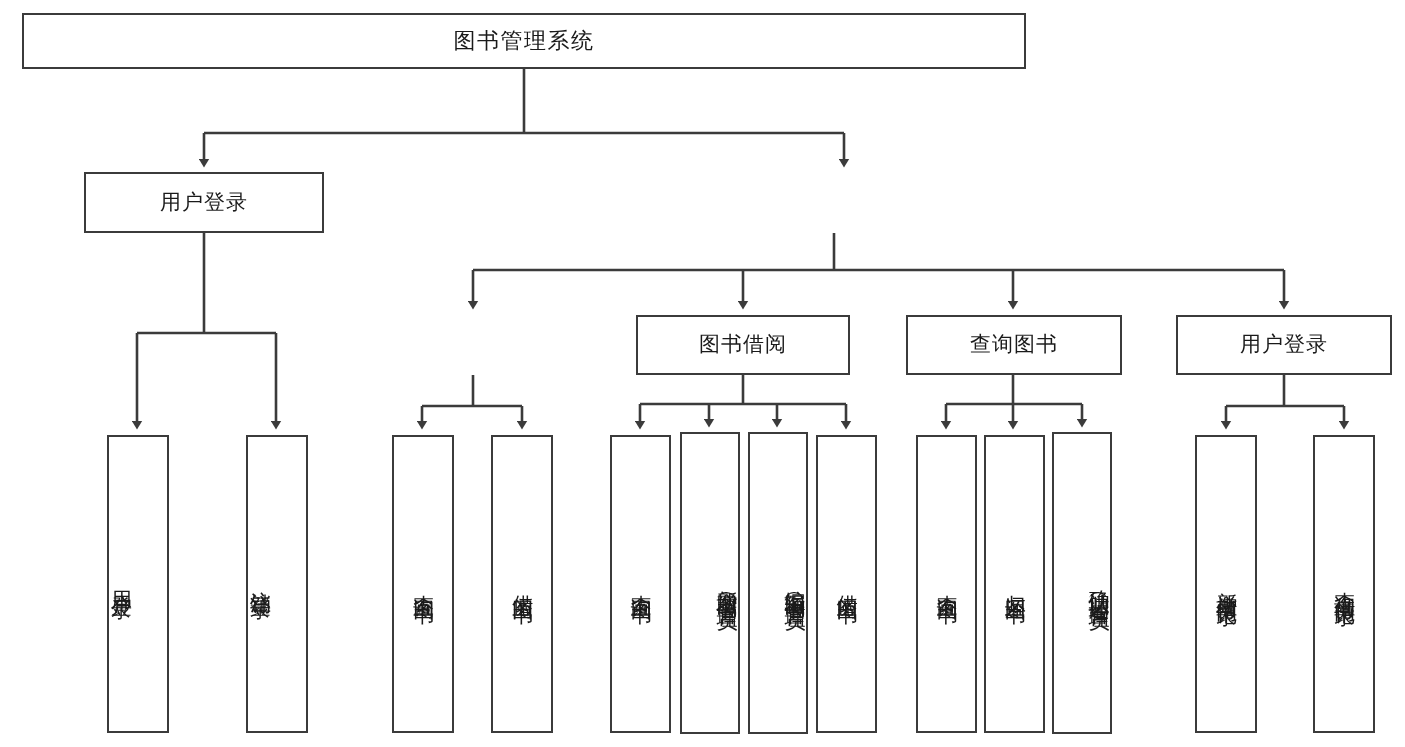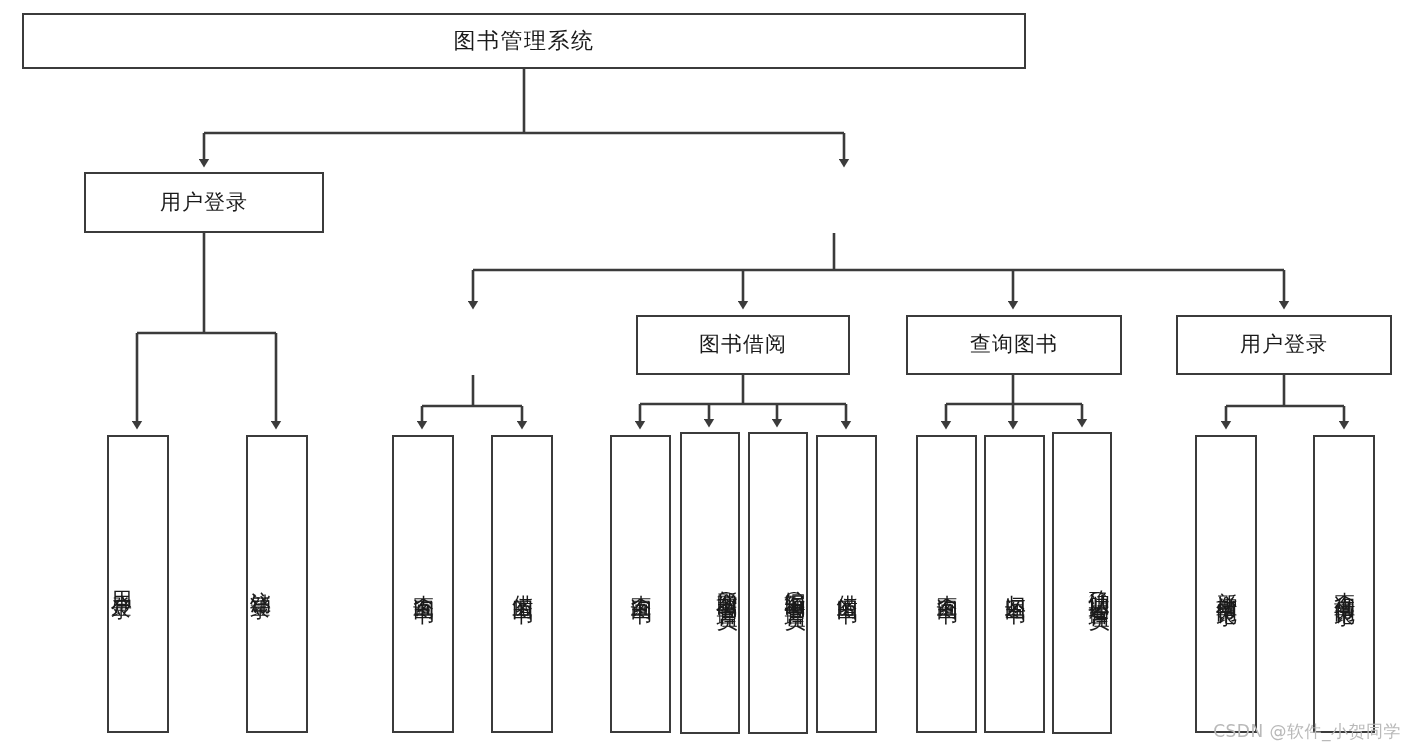--- a/index.html
+++ b/index.html
@@ -140,14 +140,13 @@
   <div class="node vert" style="left:744px;top:432px;width:60px;height:302px;">编辑图书（管理员）</div>
   <div class="node vert mid" style="left:812px;top:435px;width:61px;height:298px;">借阅图书</div>
 
   <div class="node vert mid" style="left:912px;top:435px;width:61px;height:298px;">查询图书</div>
   <div class="node vert mid" style="left:980px;top:435px;width:61px;height:298px;">归还图书</div>
   <div class="node vert" style="left:1048px;top:432px;width:60px;height:302px;">确认归还（管理员）</div>
 
   <div class="node vert mid" style="left:1191px;top:435px;width:62px;height:298px;">新增借阅记录</div>
   <div class="node vert mid" style="left:1309px;top:435px;width:62px;height:298px;">查询借阅记录</div>
 
-  <div class="watermark">CSDN @软件_小贺同学</div>
 </div>
 
 </body></html>

